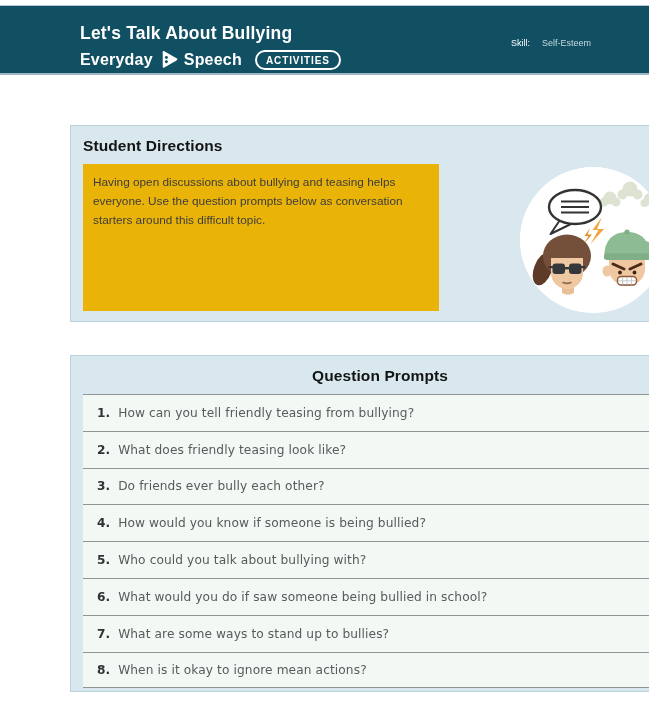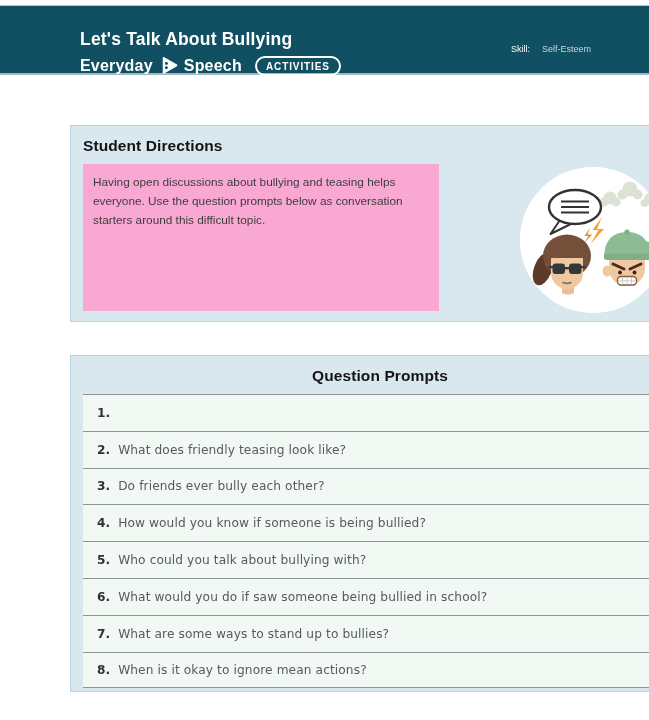--- a/index.html
+++ b/index.html
@@ -19,21 +19,21 @@
     -webkit-font-smoothing:antialiased;
     overflow:hidden;
   }
   
   .top-strip{height:5px;background:#ffffff;}
   .header{
     height:70px;background:var(--header-bg);
     border-top:1px solid #b7c9d0;
     border-bottom:2px solid var(--header-border);
     display:flex;justify-content:space-between;
-    padding:22px 58px 0 80px;
+    padding:16px 58px 0 80px;
   }
   .page-title{
     color:#ffffff;font-size:17.5px;font-weight:700;letter-spacing:.2px;
     margin:0;line-height:22px;
   }
   .logo-row{display:flex;align-items:center;margin-top:5px;}
   .logo-word{color:#ffffff;font-size:16px;font-weight:700;letter-spacing:.2px;}
   .logo-icon{width:21px;height:21px;margin:0 5px;display:block;}
   .badge{
     margin-left:13px;display:inline-block;
@@ -48,21 +48,21 @@
     width:608px;margin-left:70px;
     background:var(--section-bg);
     border:1px solid var(--section-border);
   }
   .section h2{
     margin:11px 0 0 12px;font-size:15.5px;font-weight:700;color:#141414;letter-spacing:.1px;
   }
   .sd{margin-top:50px;height:197px;position:relative;}
   .sd-box{
     position:absolute;left:12px;top:38px;width:356px;height:147px;
-    background:#f9a8d4;
+    background:#eab308;
   }
   .sd-text{
     margin:0;padding:9px 8px 0 10px;
     font-size:11.8px;line-height:19px;color:#3d3d3d;
   }
   .illus-circle{
     position:absolute;top:41px;right:11px;width:146px;height:146px;
     border-radius:50%;overflow:hidden;background:#ffffff;
   }
   
@@ -180,20 +180,21 @@
       </g>
     </svg>
   </div>
 </div>
 
 <div class="section qp">
   <h2>Question Prompts</h2>
   <div class="q-list">
       <div class="q-row">
         <span class="q-num">1.</span>
+        <span class="q-text">How can you tell friendly teasing from bullying?</span>
       </div>
       <div class="q-row">
         <span class="q-num">2.</span>
         <span class="q-text">What does friendly teasing look like?</span>
       </div>
       <div class="q-row">
         <span class="q-num">3.</span>
         <span class="q-text">Do friends ever bully each other?</span>
       </div>
       <div class="q-row">

